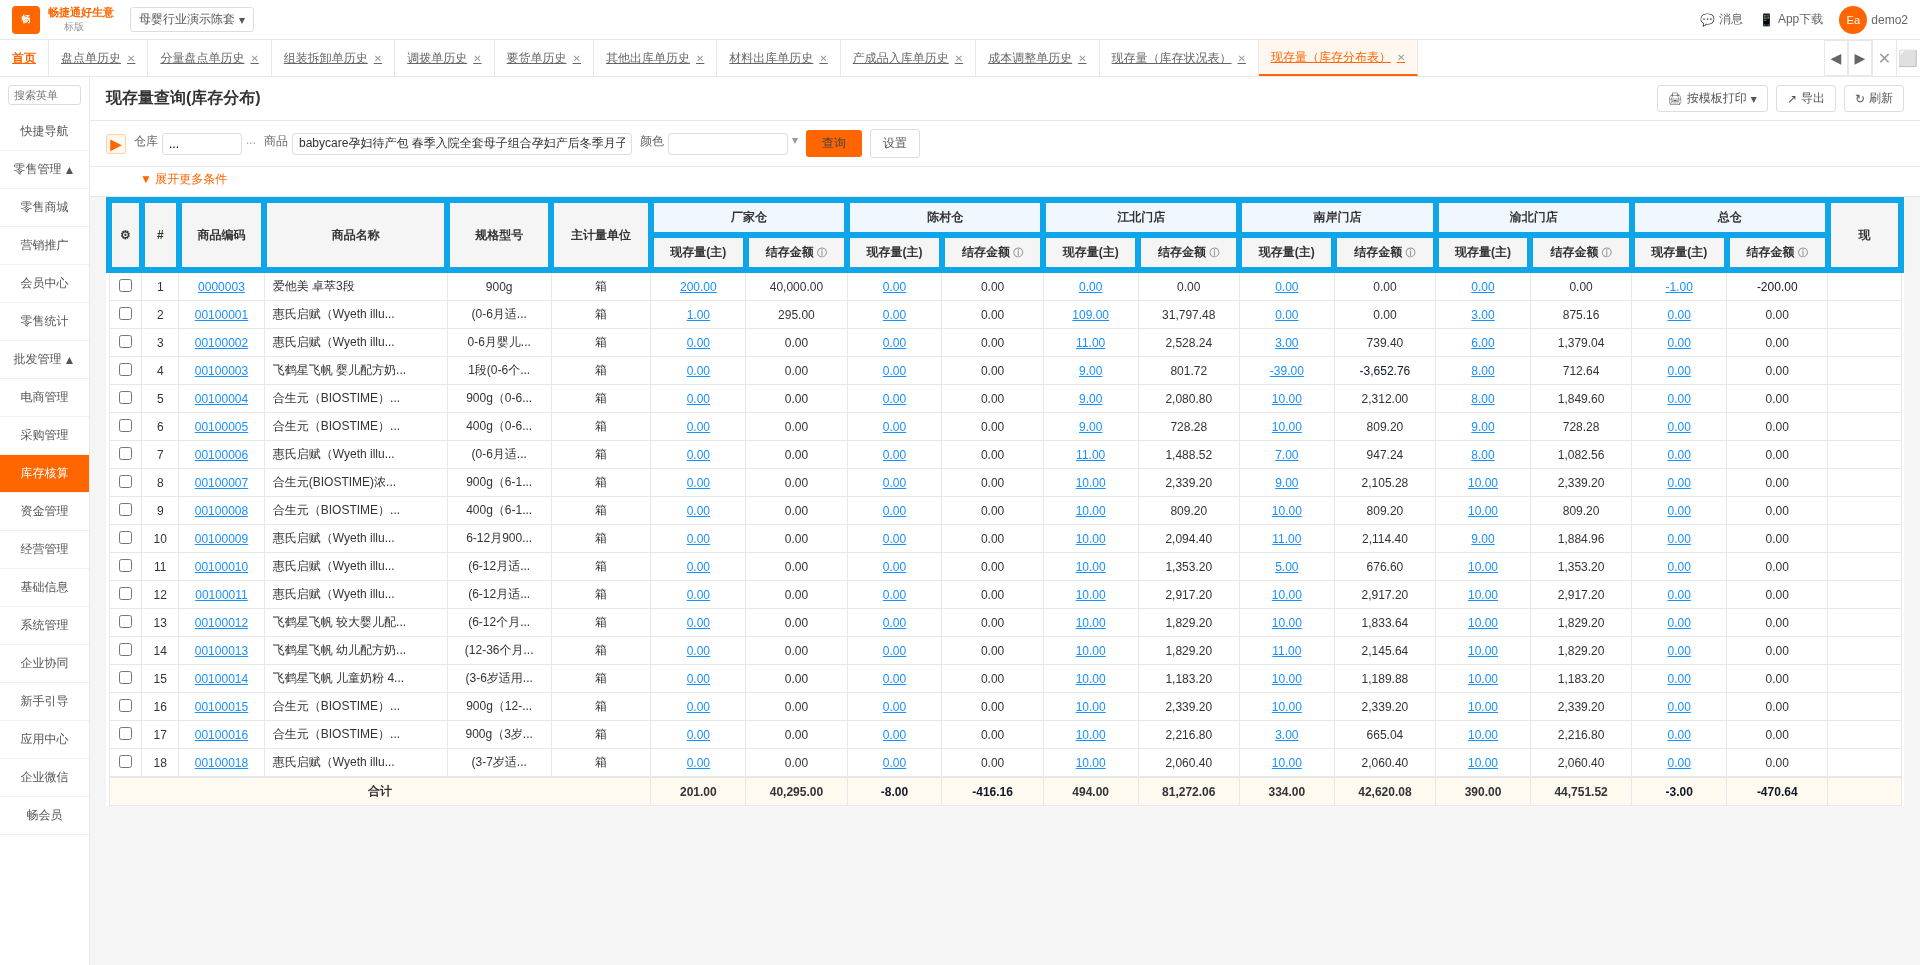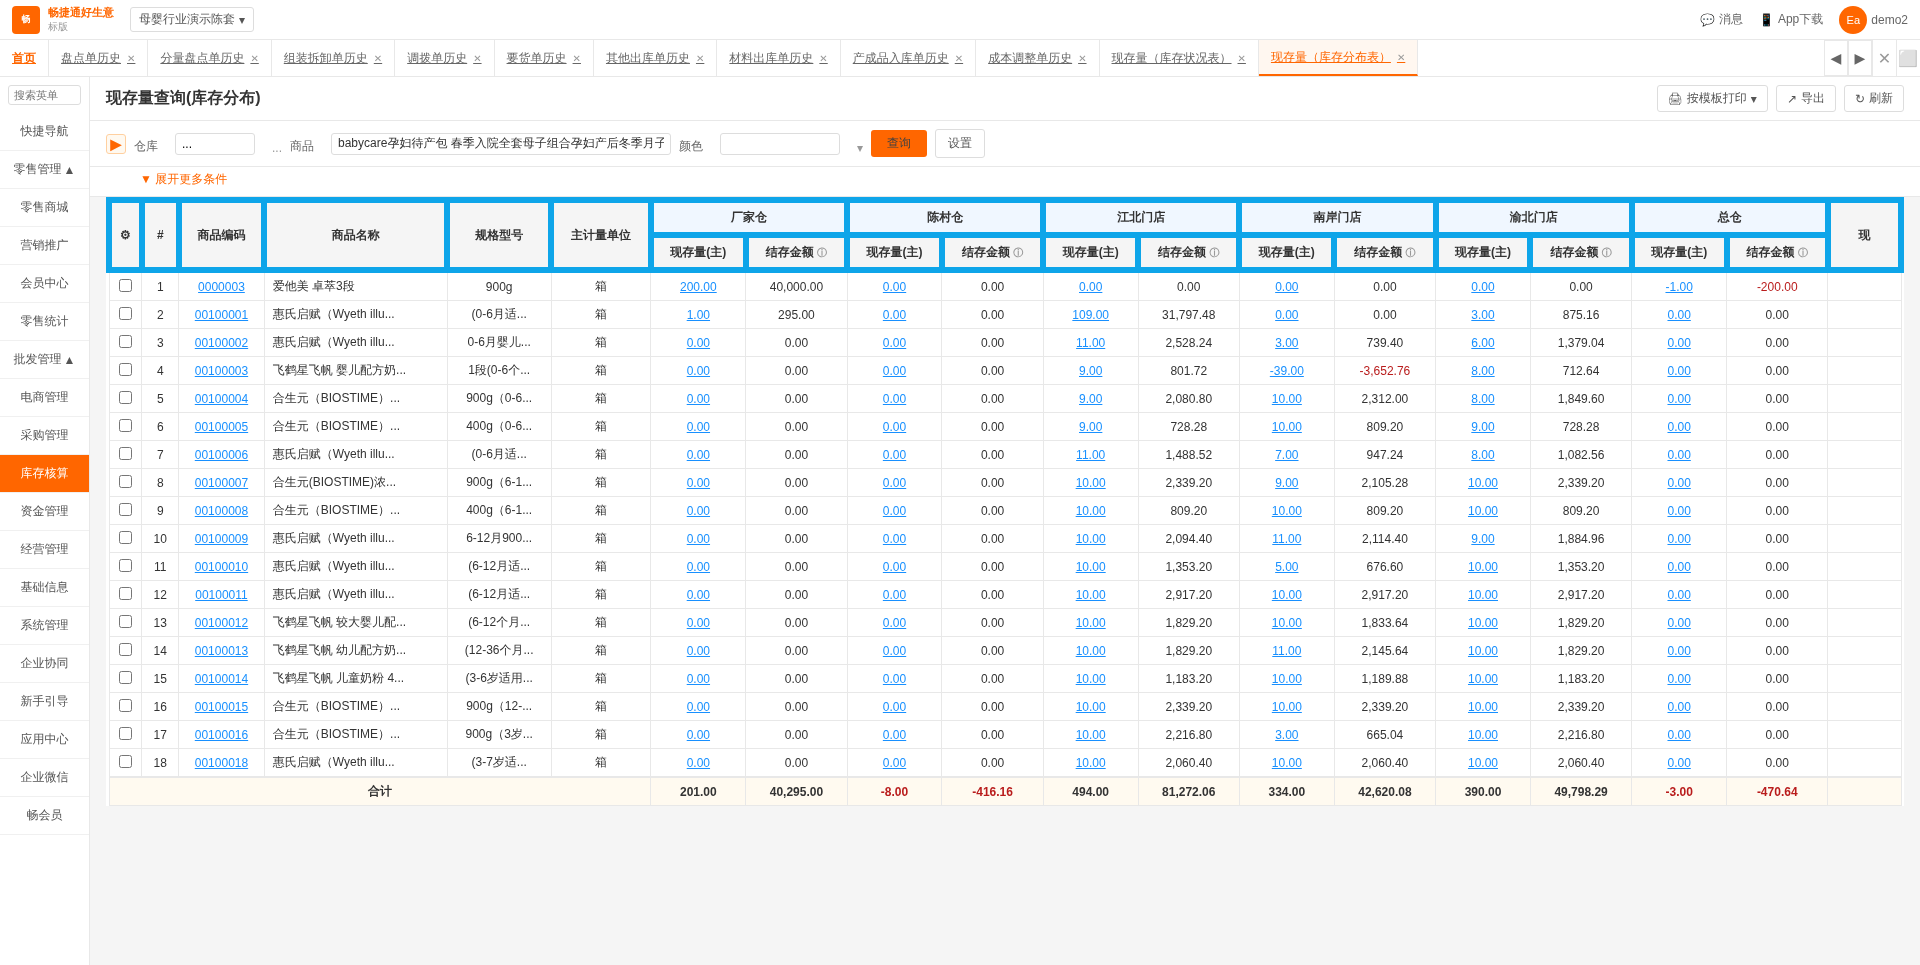--- a/index.html
+++ b/index.html
@@ -33,36 +33,36 @@
     .content-area { flex: 1; overflow: hidden; display: flex; flex-direction: column; }
 
     
     .page-header { background: #fff; padding: 8px 16px; border-bottom: 1px solid #e8e8e8; display: flex; align-items: center; justify-content: space-between; }
     .page-title { font-size: 16px; font-weight: bold; color: #333; }
     .page-actions { display: flex; align-items: center; gap: 8px; }
     .page-actions button { padding: 4px 10px; border: 1px solid #ddd; background: #fff; border-radius: 3px; cursor: pointer; font-size: 12px; color: #555; display: flex; align-items: center; gap: 4px; }
 
     
     .filter-bar { background: #fff; padding: 8px 16px; border-bottom: 1px solid #e8e8e8; display: flex; align-items: center; gap: 8px; flex-wrap: wrap; }
-    .filter-item { display: flex; align-items: flex-end; gap: 17px; }
+    .filter-item { display: flex; align-items: flex-start; gap: 4px; }
     .filter-label { color: #666; white-space: nowrap; }
     .filter-input { border: 1px solid #ddd; border-radius: 3px; padding: 3px 6px; font-size: 12px; min-width: 80px; }
     .filter-input-wide { min-width: 320px; }
     .btn-orange { background: #ff6600; color: #404040; border: none; border-radius: 3px; padding: 5px 16px; cursor: pointer; font-size: 12px; }
     .btn-white { background: #fff; color: #555; border: 1px solid #ddd; border-radius: 3px; padding: 5px 12px; cursor: pointer; font-size: 12px; }
     .expand-btn { background: #fff9f0; border: 1px solid #ffd0a0; color: #ff6600; width: 20px; height: 20px; border-radius: 3px; display: flex; align-items: center; justify-content: center; cursor: pointer; font-size: 14px; font-weight: bold; }
     .more-conditions { color: #ff6600; cursor: pointer; font-size: 12px; }
 
     
     .table-container { flex: 1; overflow: auto; padding: 0 16px 8px 16px; background: #f5f5f5; }
     .data-table { width: 100%; border-collapse: collapse; background: #fff; font-size: 12px; }
     .data-table th { background: #f5f5f5; border: 6px solid #0ea5e9; padding: 6px 8px; text-align: center; font-weight: bold; color: #333; white-space: nowrap; }
     .data-table td { border: 1px solid #e8e8e8; padding: 5px 8px; text-align: center; color: #333; white-space: nowrap; }
     .data-table tr.summary-row td { background: #fffaf0; font-weight: bold; border-top: 2px solid #e8e8e8; }
-    .data-table td.negative { color: #b91c1c; }
+    .data-table td.negative { color: #0f172a; }
     .data-table td.link-blue { color: #1890ff; cursor: pointer; text-decoration: underline; }
     .col-header-group { background: #e8f4ff; }
     .info-icon { color: #999; cursor: pointer; font-size: 10px; }
 
     
     ::-webkit-scrollbar { width: 6px; height: 6px; }
     ::-webkit-scrollbar-track { background: #f1f1f1; }
     ::-webkit-scrollbar-thumb { background: #ccc; border-radius: 3px; }
 
     .nav-tabs-wrapper { display: flex; align-items: center; background: #fff; border-bottom: 1px solid #e8e8e8; }
@@ -72,21 +72,21 @@
 </head>
 <body>
 
 <div class="top-bar">
   <div class="top-bar-left">
     <div class="logo-icon">
       <span style="font-size:9px;font-weight:bold;">畅</span>
     </div>
     <div>
       <div style="font-size:11px;font-weight:bold;color:#ff6600;">畅捷通好生意</div>
-      <div style="font-size:10px;color:#999;">标版</div>
+      <div style="font-size:10px;color:#999;margin-left:16px;">标版</div>
     </div>
     <div style="display:flex;align-items:center;gap:4px;margin-left:8px;border:1px solid #ddd;border-radius:3px;padding:3px 8px;cursor:pointer;color:#555;font-size:12px;">
       <span>母婴行业演示陈套</span>
       <span>▾</span>
     </div>
   </div>
   <div class="top-bar-right">
     <span>
       <span>💬</span>
       <span>消息</span>
@@ -661,21 +661,21 @@
             <td colspan="6" style="text-align:center;">合计</td>
             <td>201.00</td>
             <td>40,295.00</td>
             <td class="negative">-8.00</td>
             <td class="negative">-416.16</td>
             <td>494.00</td>
             <td>81,272.06</td>
             <td>334.00</td>
             <td>42,620.08</td>
             <td>390.00</td>
-            <td>49,798.29</td>
+            <td>44,751.52</td>
             <td class="negative">-3.00</td>
             <td class="negative">-470.64</td>
             <td></td>
           </tr>
         </tfoot>
       </table>
     </div>
 
   </div>
 </div>

